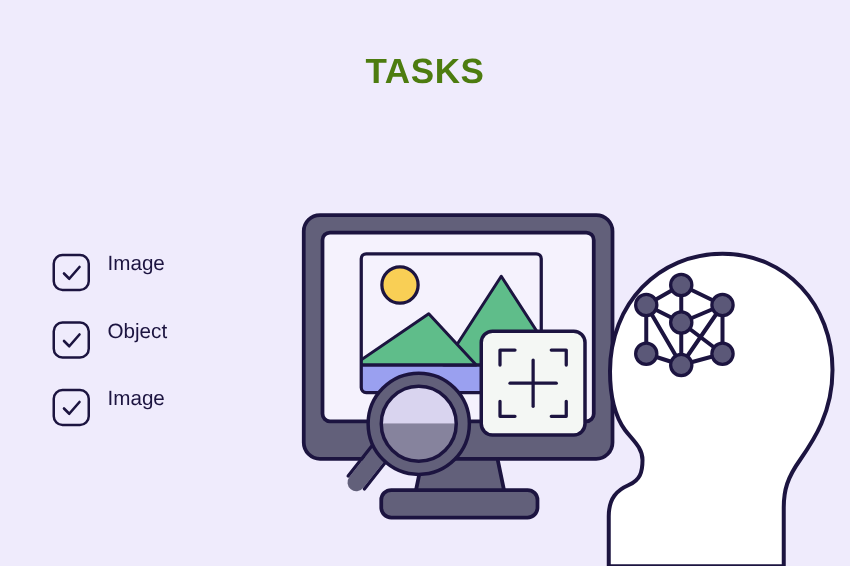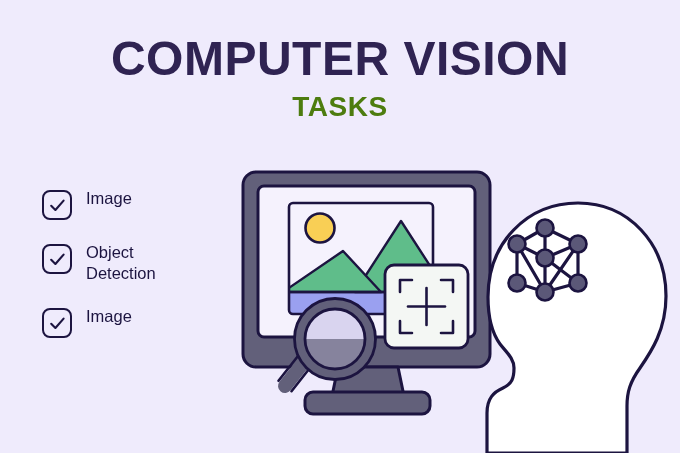--- a/index.html
+++ b/index.html
@@ -44,21 +44,21 @@
     letter-spacing: 0.5px;
     color: #4d7c0f;
     line-height: 1.04;
     white-space: nowrap;
   }
 
   
   .checklist {
     position: absolute;
     left: 42px;
-    top: 188px;
+    top: 201px;
     width: 200px;
   }
   .check-item {
     display: flex;
     align-items: flex-start;
     margin-bottom: 22px;
   }
   .check-box {
     flex: 0 0 auto;
     width: 30px;
@@ -92,21 +92,20 @@
     width: 680px;
     height: 453px;
   }
 </style>
 </head>
 <body>
 
 <div id="poster">
 
   <div class="title-block">
-    <span class="title-main">COMPUTER VISION</span>
     <span class="title-sub">TASKS</span>
   </div>
 
   <div class="checklist">
 
     <div class="check-item">
       <span class="check-box">
         <svg width="21" height="21" viewBox="0 0 21 21" aria-hidden="true">
           <path d="M4.2 10.8 L8.4 15 L16.6 5.6" fill="none" stroke="#1c1440" stroke-width="2.1" stroke-linecap="round" stroke-linejoin="round"></path>
         </svg>
@@ -117,21 +116,20 @@
     </div>
 
     <div class="check-item">
       <span class="check-box">
         <svg width="21" height="21" viewBox="0 0 21 21" aria-hidden="true">
           <path d="M4.2 10.8 L8.4 15 L16.6 5.6" fill="none" stroke="#1c1440" stroke-width="2.1" stroke-linecap="round" stroke-linejoin="round"></path>
         </svg>
       </span>
       <span class="check-label">
         <span>Object</span><br>
-        <span>Detection</span>
       </span>
     </div>
 
     <div class="check-item">
       <span class="check-box">
         <svg width="21" height="21" viewBox="0 0 21 21" aria-hidden="true">
           <path d="M4.2 10.8 L8.4 15 L16.6 5.6" fill="none" stroke="#1c1440" stroke-width="2.1" stroke-linecap="round" stroke-linejoin="round"></path>
         </svg>
       </span>
       <span class="check-label">

